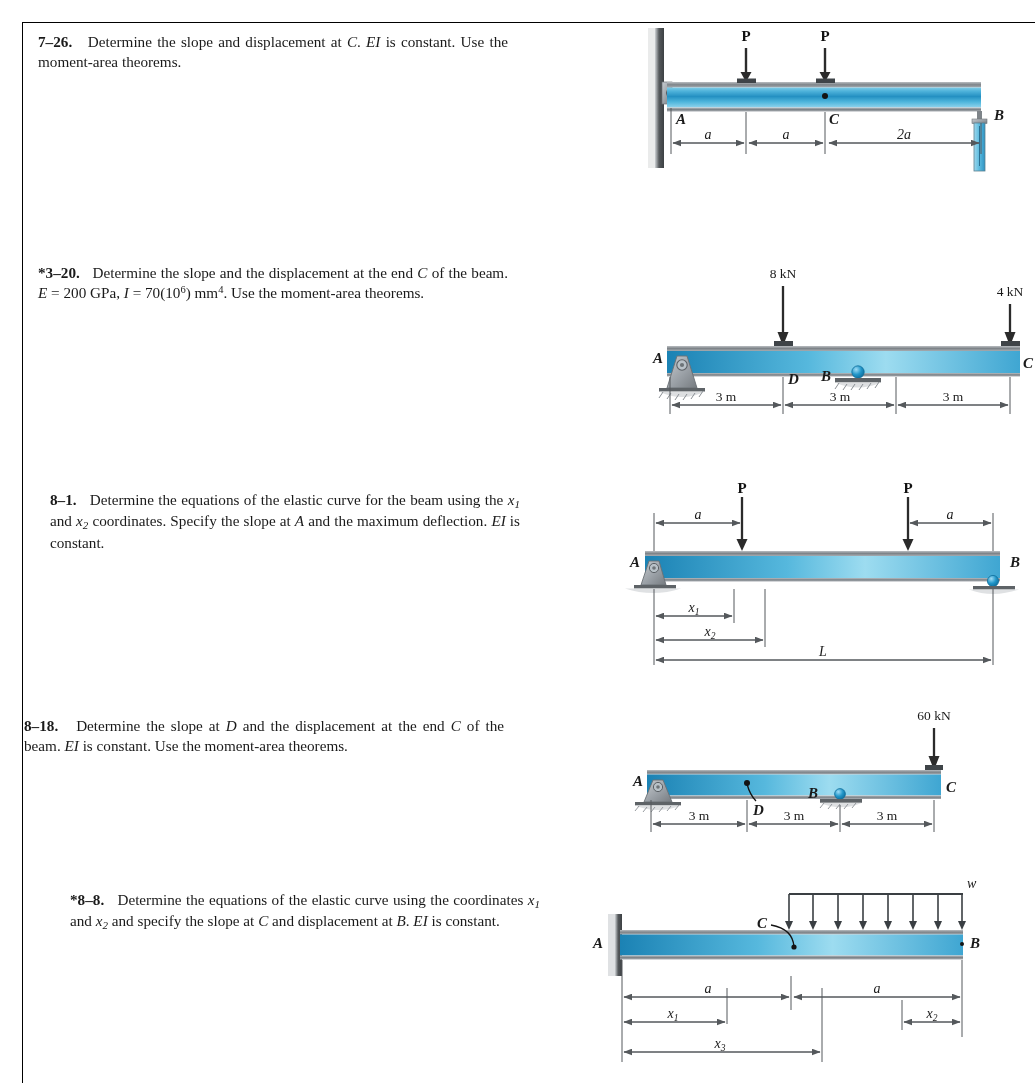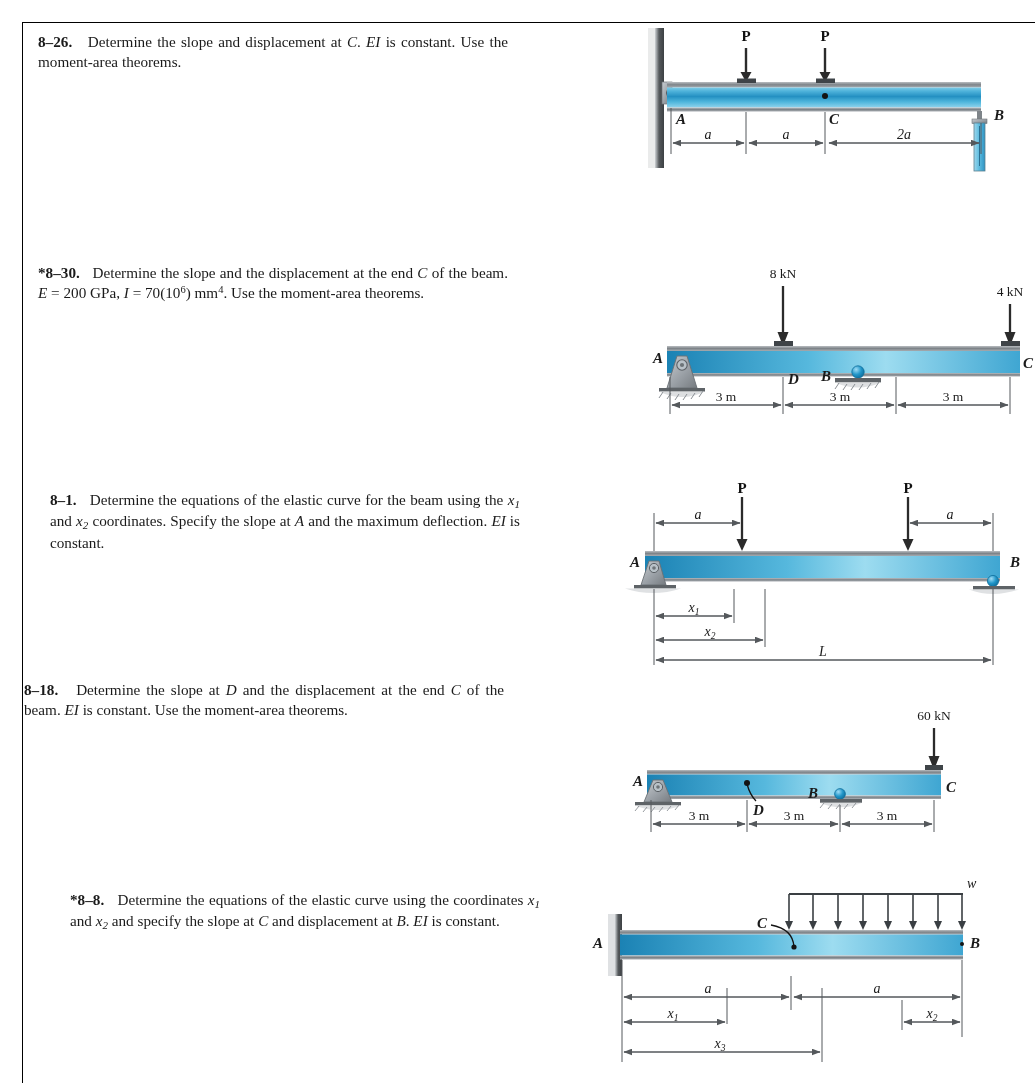--- a/index.html
+++ b/index.html
@@ -82,21 +82,21 @@
       <path d="M0,0 L9,3.5 L0,7 z" fill="#55595c"></path>
     </marker>
     <marker id="arrHs" markerWidth="9" markerHeight="7" refX="8.4" refY="3.5" orient="auto">
       <path d="M0,0 L9,3.5 L0,7 z" fill="#55595c"></path>
     </marker>
   </defs>
 </svg>
 
 <div class="problem" style="left:38px;top:32px;width:470px;">
   <div class="prob-text">
-    <span class="num">8–26.</span>
+    <span class="num">7–26.</span>
     &nbsp; Determine the slope and displacement at <i>C</i>. <i>EI</i> is
     constant. Use the moment-area theorems.
   </div>
 </div>
 
 <div class="fig" style="left:645px;top:26px;">
 <svg width="385" height="160" viewBox="0 0 385 160">
 
   <g>
     <rect x="10" y="2" width="9" height="140" fill="url(#wallGrad)"></rect>
@@ -156,21 +156,21 @@
 
     <line x1="184" y1="117" x2="334" y2="117" stroke="#55595c" stroke-width="1" marker-end="url(#arrH)"></line>
     <line x1="334" y1="117" x2="184" y2="117" stroke="#55595c" stroke-width="1" marker-end="url(#arrH)"></line>
     <text class="dim" x="259" y="113" text-anchor="middle">2a</text>
   </g>
 </svg>
 </div>
 
 <div class="problem" style="left:38px;top:263px;width:470px;">
   <div class="prob-text">
-    <span class="num">*8–30.</span>
+    <span class="num">*3–20.</span>
     &nbsp; Determine the slope and the displacement at the
     end <i>C</i> of the beam. <i>E</i> = 200 GPa, <i>I</i> = 70(10<span class="sup">6</span>) mm<span class="sup">4</span>. Use
     the moment-area theorems.
   </div>
 </div>
 
 <div class="fig" style="left:525px;top:262px;">
 <svg width="505" height="165" viewBox="0 0 505 165">
 
   <g>
@@ -324,21 +324,21 @@
     <text class="dim" x="85" y="151" text-anchor="middle"><tspan>x</tspan><tspan class="sub" dy="3">2</tspan></text>
   </g>
   <g>
     <line x1="31" y1="175" x2="366" y2="175" stroke="#55595c" stroke-width="1" marker-end="url(#arrH)"></line>
     <line x1="366" y1="175" x2="31" y2="175" stroke="#55595c" stroke-width="1" marker-end="url(#arrH)"></line>
     <text class="dim" x="198" y="171" text-anchor="middle">L</text>
   </g>
 </svg>
 </div>
 
-<div class="problem" style="left:24px;top:680px;width:480px;">
+<div class="problem" style="left:24px;top:716px;width:480px;">
   <div class="prob-text">
     <span class="num">8–18.</span>
     &nbsp; Determine the slope at <i>D</i> and the displacement at
     the end <i>C</i> of the beam. <i>EI</i> is constant. Use the moment-area
     theorems.
   </div>
 </div>
 
 <div class="fig" style="left:525px;top:702px;">
 <svg width="505" height="145" viewBox="0 0 505 145">

